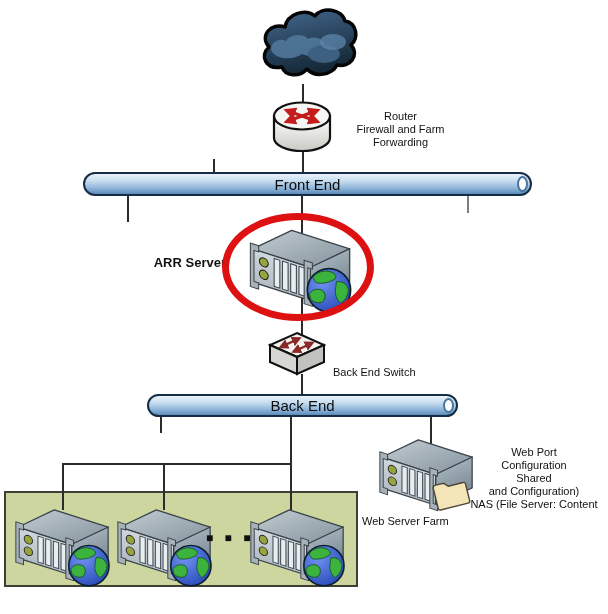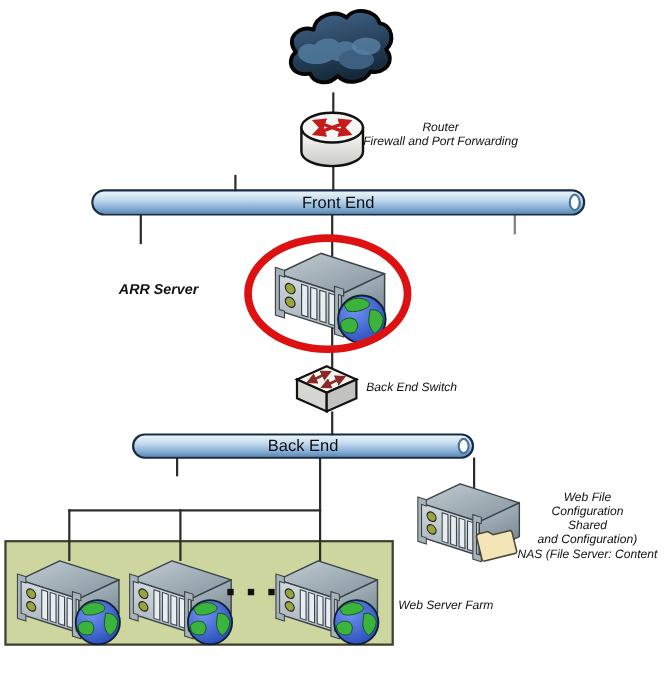--- a/index.html
+++ b/index.html
@@ -1,36 +1,36 @@
 <!DOCTYPE html>
 <html><head>
 <meta charset="utf-8">
 <style>
   html,body{margin:0;padding:0;background:#fff;}
   .stage{position:relative;width:608px;height:614px;background:#ffffff;
          font-family:"Liberation Sans",sans-serif;color:#1a1a1a;overflow:hidden;}
   .vline{position:absolute;width:2px;background:#2b2b2b;z-index:1;}
   .hline{position:absolute;height:2px;background:#2b2b2b;z-index:1;}
-  .lbl{position:absolute;font-size:11px;line-height:13px;color:#111;z-index:3;font-style:italic;}
+  .lbl{position:absolute;font-size:11px;line-height:13px;color:#111;z-index:3;}
   .pipe{position:absolute;height:24px;box-sizing:border-box;z-index:2;
         border:2px solid #142c44;border-radius:12px;
         background:linear-gradient(#eaf3fa 0%,#c7ddef 35%,#8db3d8 72%,#5d8cba 100%);
         display:flex;align-items:center;justify-content:center;}
   .pipe .cap{position:absolute;right:2px;top:2px;bottom:2px;width:11px;box-sizing:border-box;
         border:2px solid #49759c;border-radius:50%;background:#fdfdfd;}
   .pipe-label{font-size:15px;color:#0d0d0d;}
   .node{position:absolute;z-index:2;overflow:visible;}
   .ellipse-red{position:absolute;left:222px;top:213px;width:152px;height:108px;
         border:7px solid #dd1111;border-radius:50%;box-sizing:border-box;z-index:4;}
   .farm-box{position:absolute;left:4px;top:491px;width:354px;height:96px;box-sizing:border-box;
         background:#ccd69e;border:2px solid #3f3f36;z-index:0;}
   .dots{position:absolute;left:206px;top:531px;z-index:2;font-size:12px;font-weight:bold;
         letter-spacing:4px;color:#111;}
   .center{text-align:center;}
-  .right{}
+  .right{text-align:right;}
   .bold{font-weight:bold;font-size:13px;}
 </style>
 </head>
 <body>
 
 <svg width="0" height="0" style="position:absolute" aria-hidden="true">
   <defs>
     <linearGradient id="gTop" x1="0" y1="0" x2="1" y2="1">
       <stop offset="0" stop-color="#c2ccd2"></stop>
         <stop offset="1" stop-color="#85939d"></stop>
@@ -111,21 +111,21 @@
     <path d="M3,16 L3,38 A28,13 0 0 0 59,38 L59,16 Z" fill="url(#gRouter)" stroke="#111" stroke-width="2.2"></path>
     <ellipse cx="31" cy="16" rx="28" ry="13.5" fill="#f6f6f4" stroke="#111" stroke-width="2.2"></ellipse>
     <g stroke="#c41b1b" stroke-width="3">
       <line x1="16" y1="21.5" x2="46" y2="10.5" marker-start="url(#ah-red)" marker-end="url(#ah-red)"></line>
       <line x1="16" y1="10.5" x2="46" y2="21.5" marker-start="url(#ah-red)" marker-end="url(#ah-red)"></line>
     </g>
   </svg>
 
   <div class="lbl center" style="left:328px;top:110px;width:145px">
     <span style="display:block">Router</span>
-    <span style="display:block">Firewall and Port Forwarding</span>
+    <span style="display:block">Firewall and Farm Forwarding</span>
   </div>
 
   <div class="vline" style="left:302px;top:150px;height:24px"></div>
   <div class="vline" style="left:213px;top:159px;height:15px"></div>
 
   <div class="pipe" style="left:83px;top:172px;width:449px">
     <span class="pipe-label">Front End</span>
     <span class="cap"></span>
   </div>
 
@@ -144,25 +144,25 @@
 
   <svg class="node" style="left:267px;top:330px;width:60px;height:48px" viewBox="0 0 60 48">
     <polygon points="30,3 57,15 30,27 3,15" fill="#f2f2ee" stroke="#111" stroke-width="2"></polygon>
     <polygon points="3,15 30,27 30,44 3,32" fill="#d6d6d2" stroke="#111" stroke-width="2"></polygon>
     <polygon points="30,27 57,15 57,32 30,44" fill="#c2c2be" stroke="#111" stroke-width="2"></polygon>
     <g stroke="#8b2828" stroke-width="2.4">
       <line x1="14" y1="17" x2="32" y2="8.5" marker-start="url(#ah-mar)" marker-end="url(#ah-mar)"></line>
       <line x1="27" y1="21.5" x2="45" y2="13" marker-start="url(#ah-mar)" marker-end="url(#ah-mar)"></line>
     </g>
   </svg>
-  <div class="lbl" style="left:333px;top:346px">Back End Switch</div>
+  <div class="lbl" style="left:333px;top:366px">Back End Switch</div>
 
   <div class="vline" style="left:301px;top:374px;height:22px"></div>
 
-  <div class="pipe" style="left:120px;top:394px;width:311px;height:23px">
+  <div class="pipe" style="left:147px;top:394px;width:311px;height:23px">
     <span class="pipe-label">Back End</span>
     <span class="cap"></span>
   </div>
 
   <div class="vline" style="left:160px;top:416px;height:17px"></div>
   <div class="vline" style="left:290px;top:416px;height:94px"></div>
   <div class="vline" style="left:430px;top:416px;height:28px"></div>
 
 
   <div class="hline" style="left:62px;top:463px;width:230px"></div>
@@ -178,27 +178,27 @@
   <svg class="node" style="left:114px;top:502px;width:100px;height:85px" viewBox="0 0 104 88">
     <use href="#sym-server"></use>
       <use href="#sym-globe" x="57" y="43" width="46" height="46"></use>
   </svg>
   <span class="dots">■ ■ ■</span>
   <svg class="node" style="left:247px;top:502px;width:100px;height:85px" viewBox="0 0 104 88">
     <use href="#sym-server"></use>
       <use href="#sym-globe" x="57" y="43" width="46" height="46"></use>
   </svg>
 
-  <div class="lbl" style="left:362px;top:545px">Web Server Farm</div>
+  <div class="lbl" style="left:362px;top:515px">Web Server Farm</div>
 
   <svg class="node" style="left:376px;top:432px;width:100px;height:85px" viewBox="0 0 104 88">
     <use href="#sym-server"></use>
     <use href="#sym-folder" x="58" y="46" width="40" height="34" transform="rotate(-14 78 63)"></use>
   </svg>
   <div class="lbl center" style="left:460px;top:446px;width:148px">
-    <span style="display:block">Web File</span>
+    <span style="display:block">Web Port</span>
     <span style="display:block">Configuration</span>
     <span style="display:block">Shared</span>
     <span style="display:block">and Configuration)</span>
     <span style="display:block">NAS (File Server: Content</span>
   </div>
 
 </div>
 
 </body></html>

